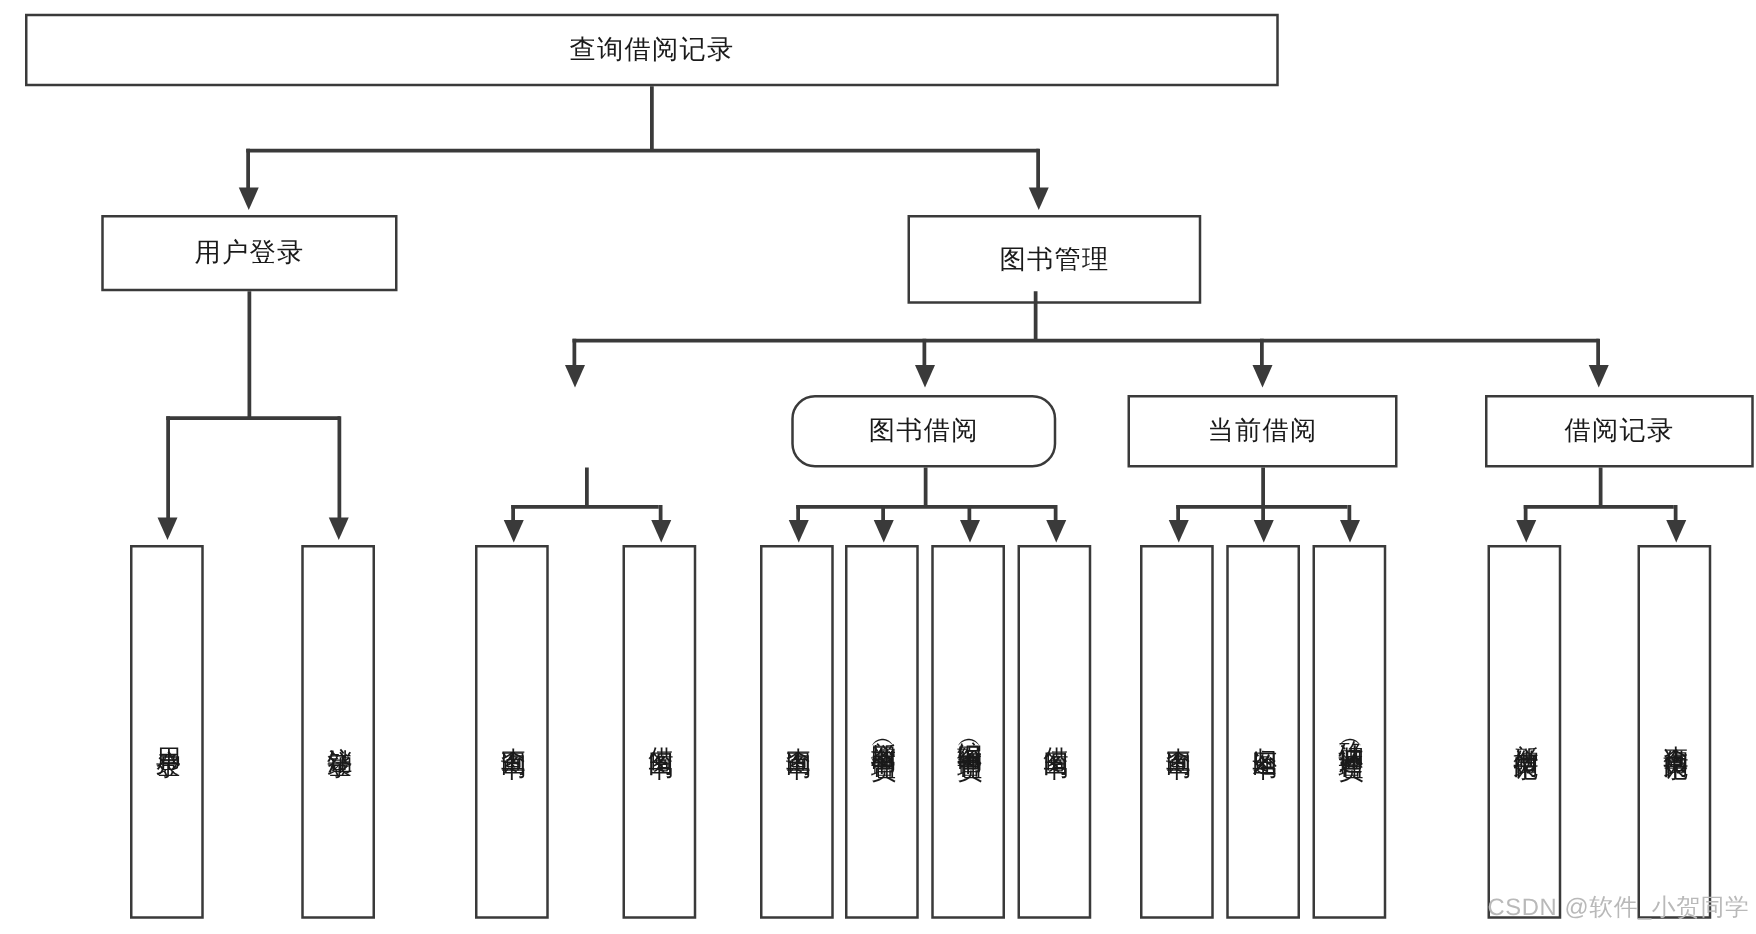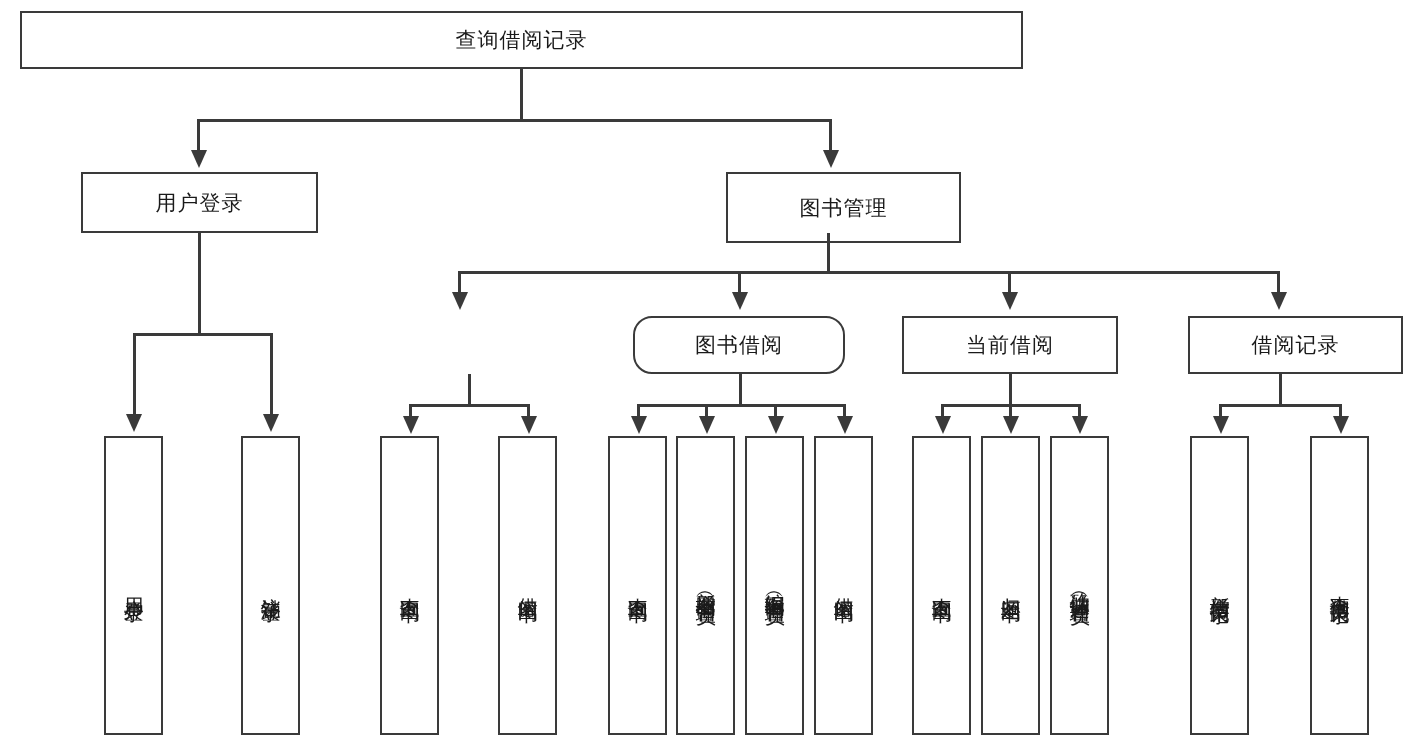--- a/index.html
+++ b/index.html
@@ -204,14 +204,15 @@
     <span class="vtext">确认归还（管理员）</span>
   </div>
 
   <div class="node vert" style="left:1190px; top:436px; width:59px; height:299px;">
     <span class="vtext">新增借阅记录</span>
   </div>
   <div class="node vert" style="left:1310px; top:436px; width:59px; height:299px;">
     <span class="vtext">查询借阅记录</span>
   </div>
 
+  <div id="watermark" style="left:1190px; top:713px;">CSDN @软件_小贺同学</div>
 
 </div>
 
 </body></html>

